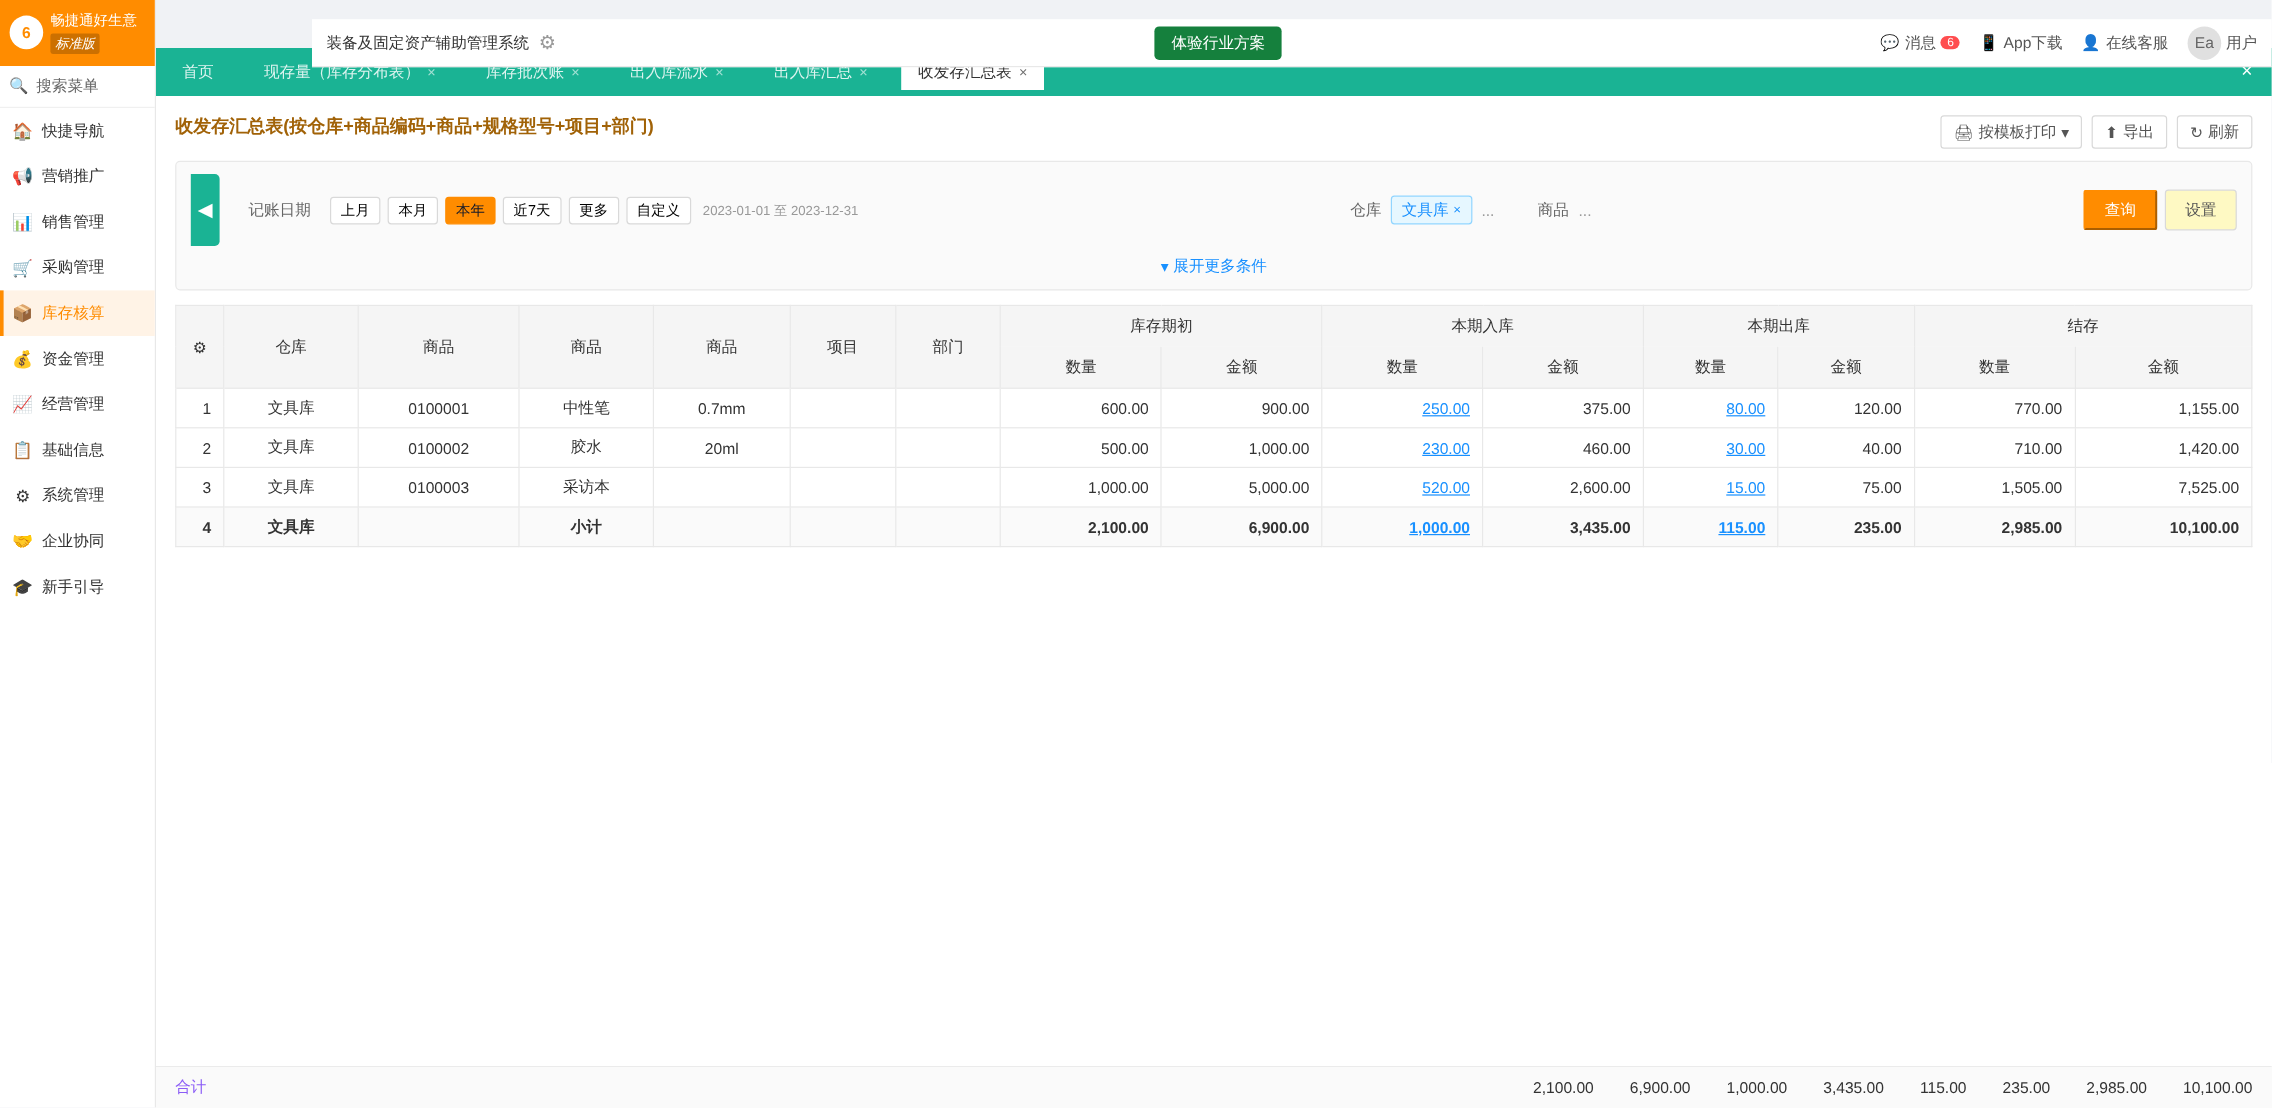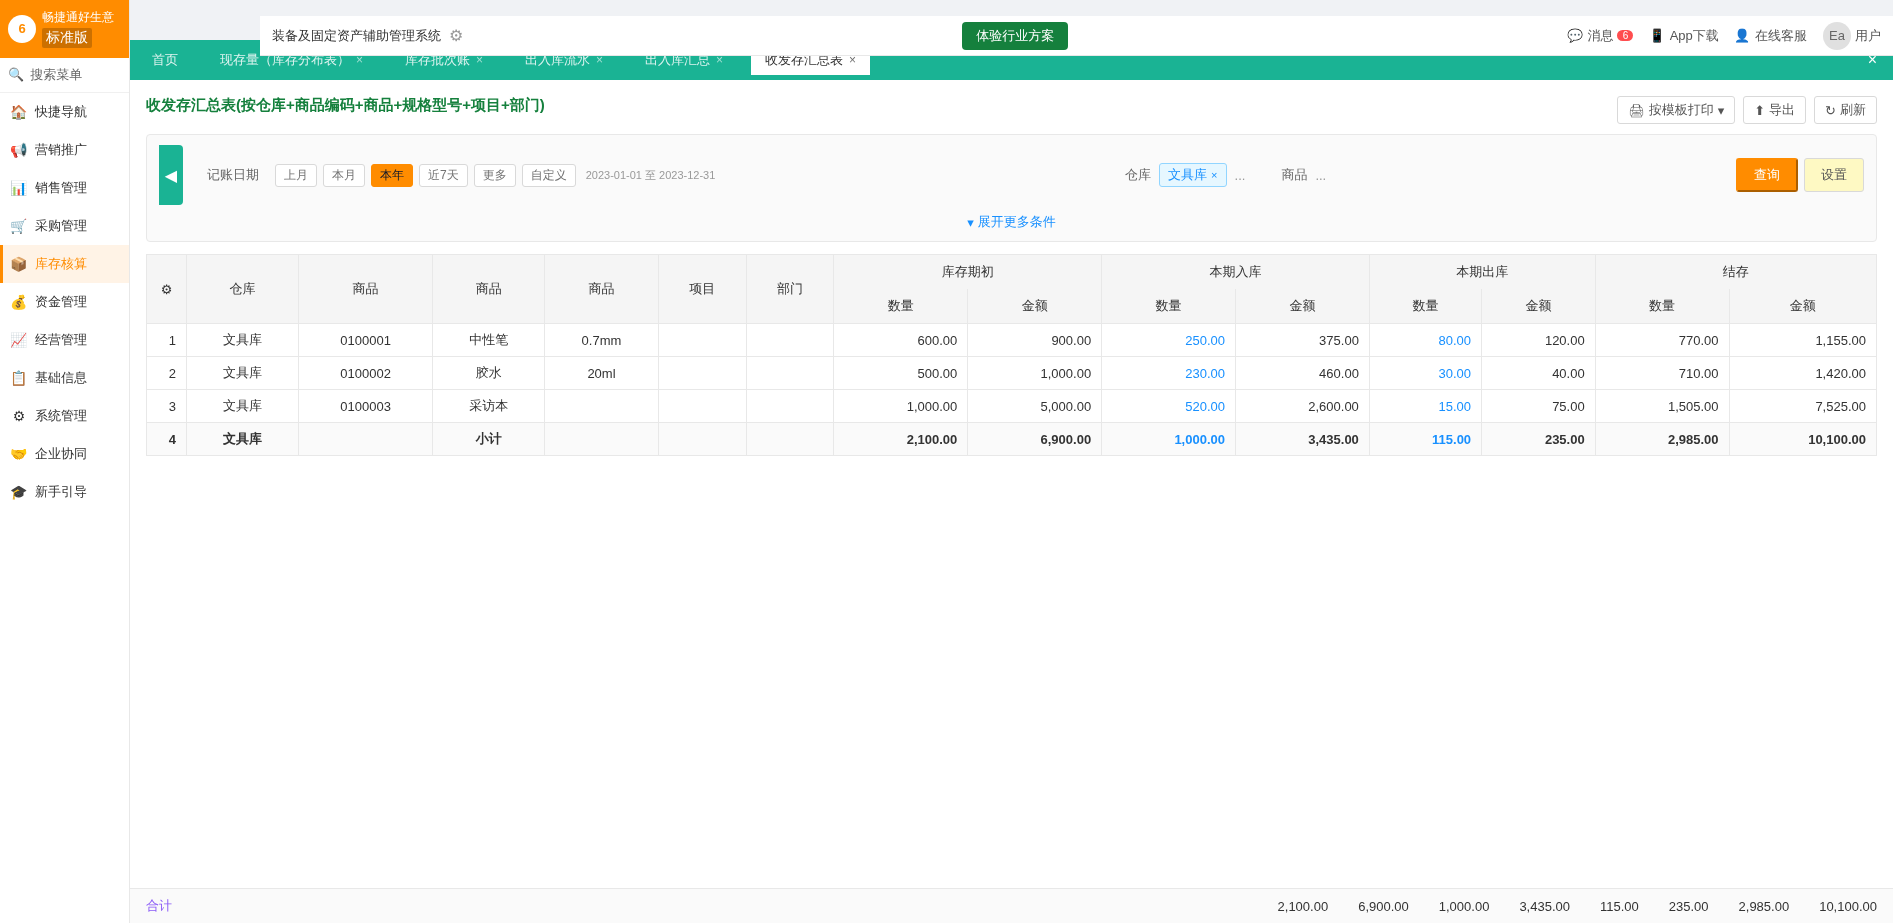--- a/index.html
+++ b/index.html
@@ -3,21 +3,21 @@
   <meta charset="utf-8">
   <style>
     * { box-sizing: border-box; margin: 0; padding: 0; font-family: 'Microsoft YaHei', Arial, sans-serif; font-size: 13px; }
     body { background: #f0f2f5; display: flex; height: 923px; overflow: hidden; }
 
     
     #sidebar { width: 130px; background: #fff; display: flex; flex-direction: column; border-right: 1px solid #e8e8e8; height: 100%; }
     #sidebar-header { background: #ff8c00; padding: 10px 8px; display: flex; align-items: center; gap: 6px; }
     #sidebar-logo-circle { width: 28px; height: 28px; background: #fff; border-radius: 50%; display: flex; align-items: center; justify-content: center; font-weight: bold; color: #ff8c00; font-size: 14px; flex-shrink: 0; }
     #sidebar-title { color: #fff; font-size: 12px; line-height: 1.3; }
-    #sidebar-edition { background: rgba(0,0,0,0.2); color: #fff; font-size: 14px; padding: 1px 4px; border-radius: 2px; margin-top: 2px; display: inline-block; }
+    #sidebar-edition { background: rgba(0,0,0,0.2); color: #fff; font-size: 11px; padding: 1px 4px; border-radius: 2px; margin-top: 2px; display: inline-block; font-style: italic; }
 
     .sidebar-search { padding: 8px; border-bottom: 1px solid #f0f0f0; display: flex; align-items: center; gap: 6px; color: #666; cursor: pointer; }
 
     .sidebar-item { padding: 10px 8px; display: flex; align-items: center; gap: 8px; cursor: pointer; color: #333; border-left: 3px solid transparent; }
     .sidebar-item.active { background: #fff3e6; color: #ff8c00; border-left-color: #ff8c00; }
     .sidebar-icon { width: 16px; height: 16px; display: flex; align-items: center; justify-content: center; font-size: 14px; flex-shrink: 0; }
 
     
     #topbar { position: absolute; top: 16px; left: 130px; right: 0; height: 40px; background: #fff; border-bottom: 1px solid #e8e8e8; display: flex; align-items: center; justify-content: space-between; padding: 0 12px; z-index: 10; }
     #topbar-left { display: flex; align-items: center; gap: 8px; }
@@ -41,38 +41,38 @@
     
     #content { flex: 1; background: #f0f2f5; overflow-y: auto; padding: 0; }
     #page-content { background: #fff; margin: 0; padding: 16px; height: 100%; }
     #page-title-text { font-size: 15px; font-weight: 600; color: #333; }
 
     
     #filter-bar { background: #fafafa; border: 1px solid #e8e8e8; border-radius: 4px; padding: 10px 12px; margin-bottom: 12px; }
     #filter-row1 { display: flex; align-items: center; gap: 16px; flex-wrap: wrap; }
     .filter-label { color: #666; white-space: nowrap; }
     .date-options { display: flex; gap: 6px; align-items: center; }
-    .date-btn { padding: 2px 8px; border: 1px solid #d9d9d9; border-radius: 3px; cursor: pointer; font-size: 12px; background: #fff; color: #737373; }
+    .date-btn { padding: 2px 8px; border: 1px solid #d9d9d9; border-radius: 3px; cursor: pointer; font-size: 12px; background: #fff; color: #000000; }
     .date-btn.active { background: #ff8c00; color: #0f172a; border-color: #ff8c00; }
     .date-range { color: #999; font-size: 11px; margin-left: 4px; }
     .filter-warehouse { display: flex; align-items: center; gap: 8px; margin-left: auto; }
     .filter-tag { background: #e6f7ff; border: 1px solid #91d5ff; color: #1890ff; padding: 2px 8px; border-radius: 3px; font-size: 12px; display: flex; align-items: center; gap: 4px; }
     .filter-tag-close { cursor: pointer; font-size: 11px; }
     .filter-more-dots { color: #999; cursor: pointer; }
     .filter-goods { display: flex; align-items: center; gap: 8px; margin-left: 20px; }
 
     #filter-row2 { display: flex; justify-content: center; margin-top: 8px; }
     .expand-btn { color: #1890ff; cursor: pointer; font-size: 12px; display: flex; align-items: center; gap: 4px; }
 
     
     #data-table { width: 100%; border-collapse: collapse; font-size: 13px; }
     #data-table th { background: #f5f5f5; border: 1px solid #e8e8e8; padding: 8px 10px; text-align: center; color: #333; font-weight: 500; white-space: nowrap; }
     #data-table td { border: 1px solid #e8e8e8; padding: 7px 10px; text-align: center; color: #333; white-space: nowrap; }
     #data-table .number-cell { text-align: right; }
-    #data-table .link-cell { color: #1890ff; cursor: pointer; }
+    #data-table .link-cell { color: #1890ff; text-decoration: underline; cursor: pointer; }
     #data-table .subtotal-row td { font-weight: bold; background: #fafafa; }
     #data-table .header-row-top th { border-bottom: none; }
     #data-table .header-row-bottom th { border-top: none; }
 
     
     #footer-bar { position: fixed; bottom: 0; left: 130px; right: 0; background: #fafafa; border-top: 1px solid #e8e8e8; padding: 8px 16px; display: flex; align-items: center; gap: 20px; }
     #footer-bar .footer-label { color: #8b5cf6; margin-right: 8px; }
     #footer-bar .footer-total { display: flex; gap: 30px; margin-left: auto; }
     .footer-val { color: #333; font-weight: 500; }
 
@@ -204,21 +204,21 @@
       <span>收发存汇总表</span>
       <span class="tab-close">×</span>
     </div>
     <div style="margin-left:auto; color:#fff; cursor:pointer; font-size:16px; padding:0 8px;">×</div>
   </div>
 
   <div id="content">
     <div id="page-content">
 
       <div class="page-header-actions">
-        <h2 id="page-title-text" style="font-size:15px;font-weight:600;color:#15803d;">收发存汇总表(按仓库+商品编码+商品+规格型号+项目+部门)</h2>
+        <h2 id="page-title-text" style="font-size:15px;font-weight:600;color:#a16207;">收发存汇总表(按仓库+商品编码+商品+规格型号+项目+部门)</h2>
         <div class="page-right-btns">
           <button class="icon-btn">
             <span>🖨</span>
             <span>按模板打印</span>
             <span>▾</span>
           </button>
           <button class="icon-btn">
             <span>⬆</span>
             <span>导出</span>
           </button>

